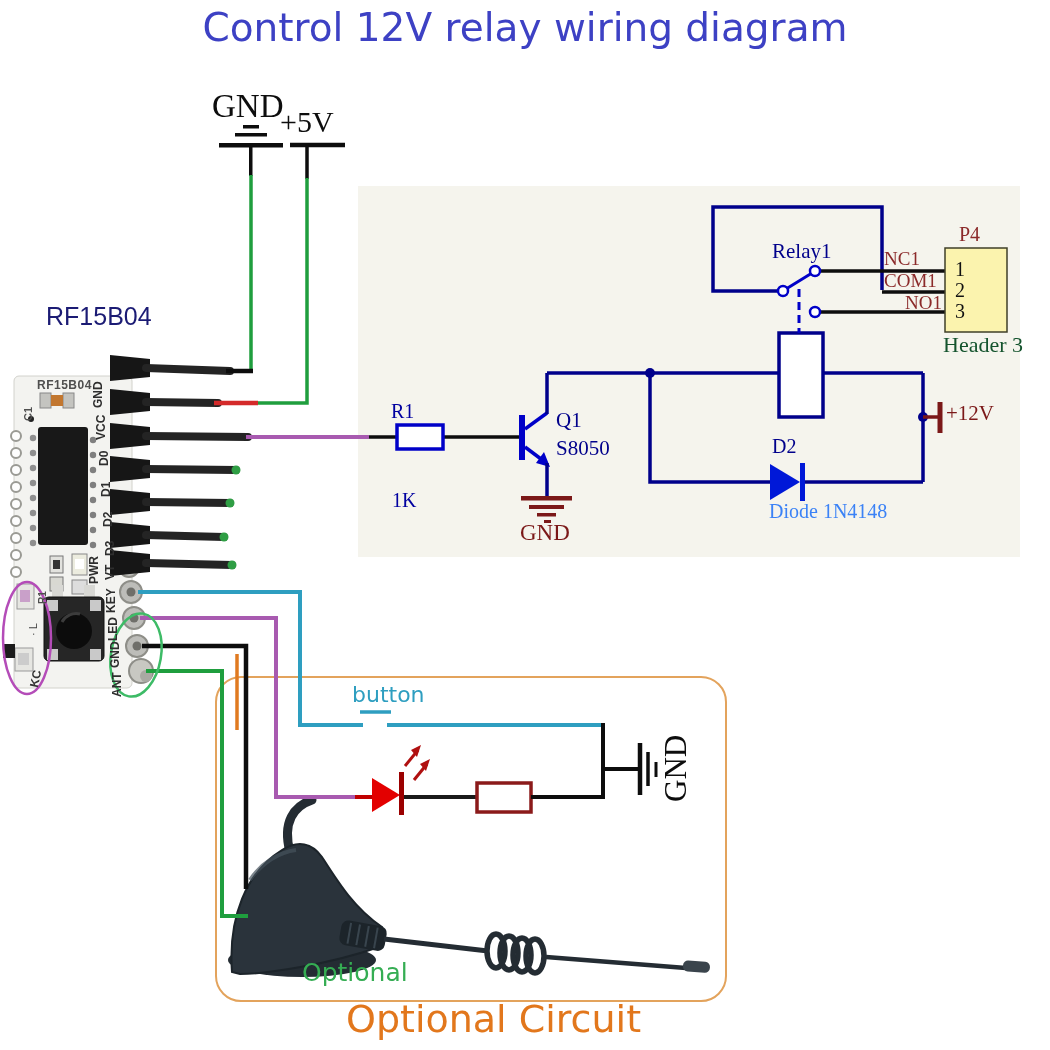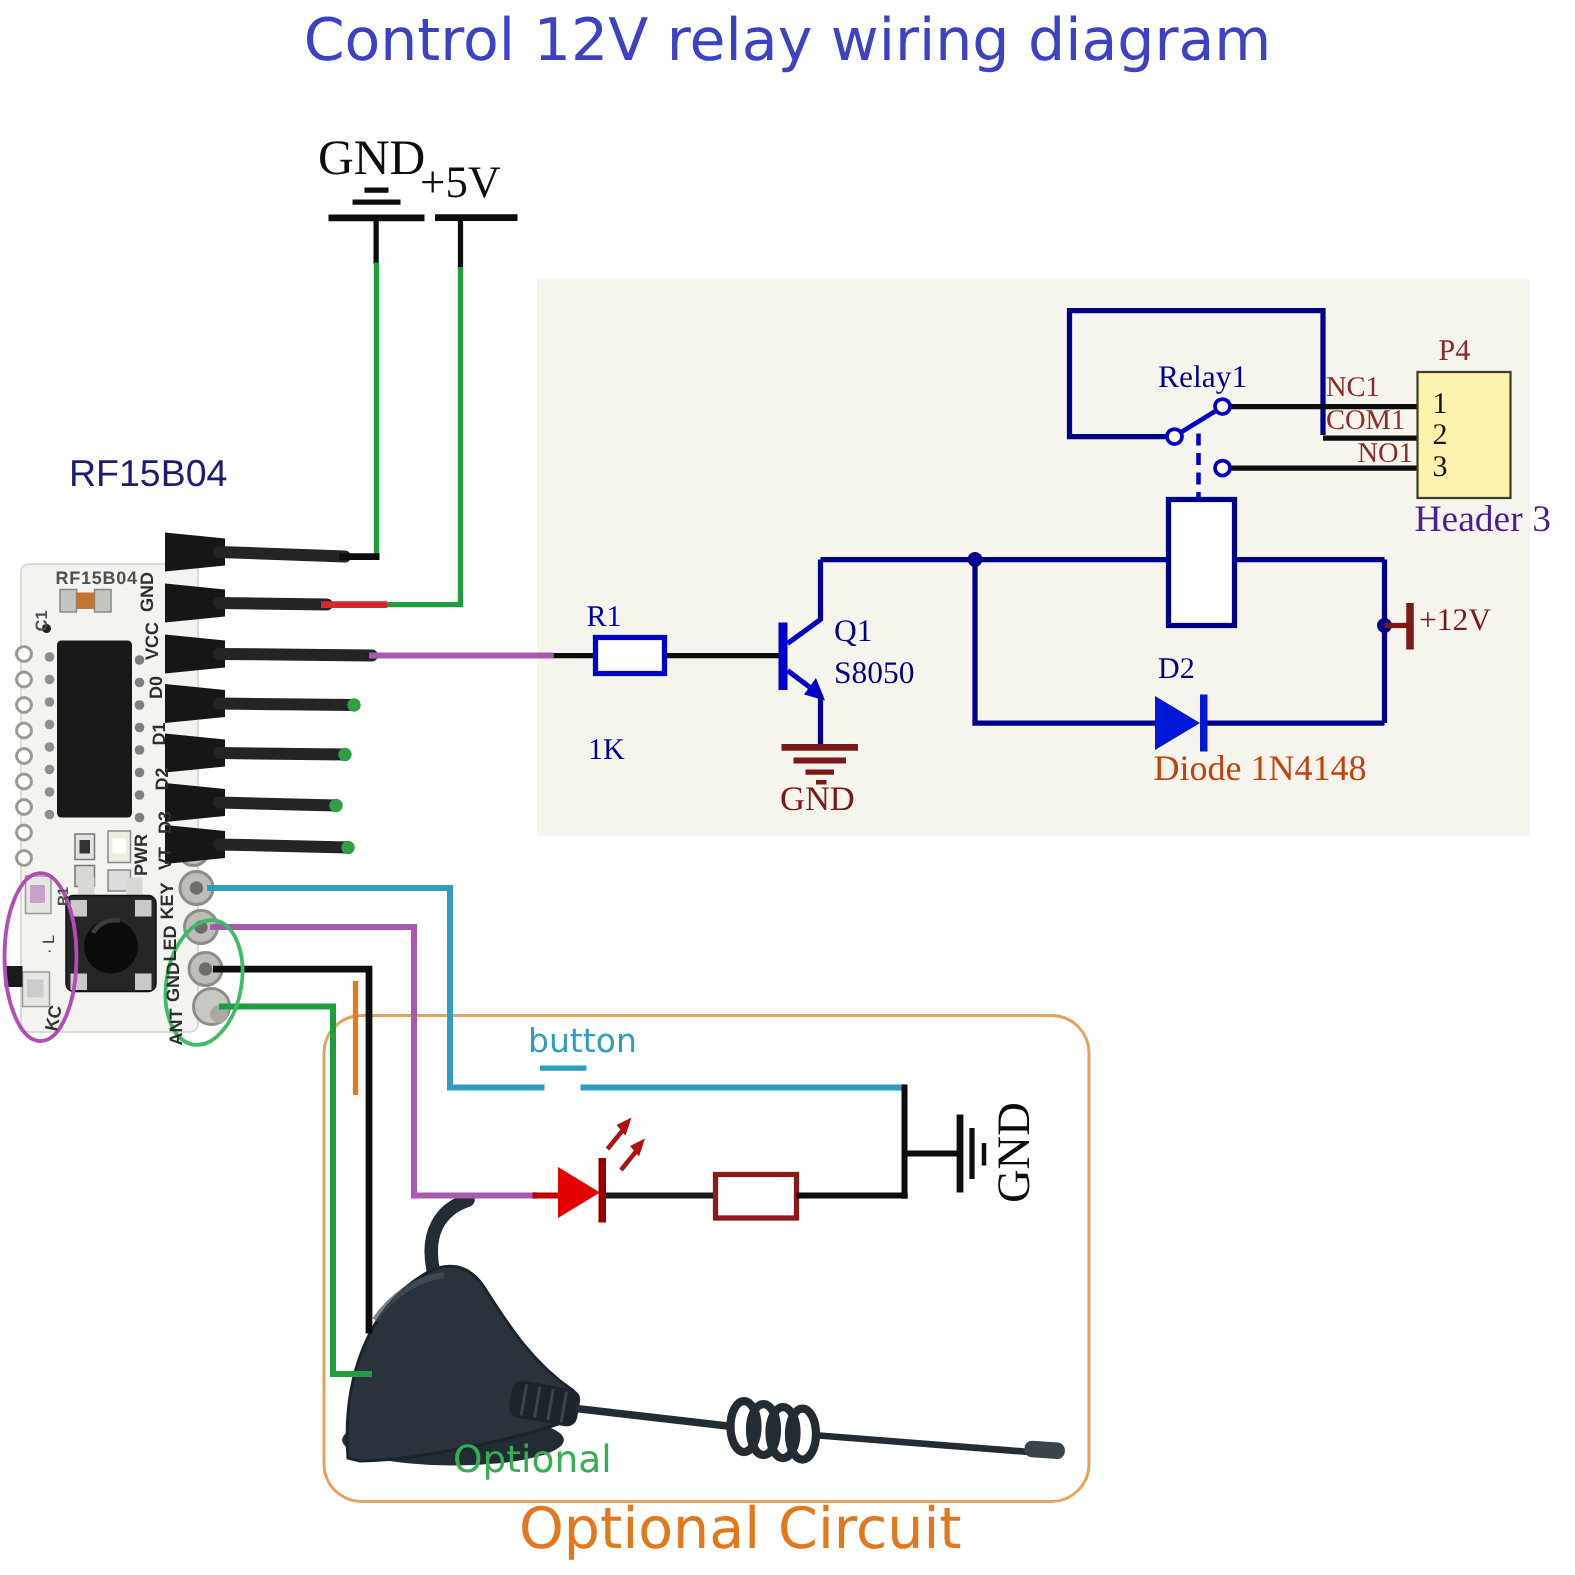--- a/index.html
+++ b/index.html
@@ -289,28 +289,28 @@
   <span class="lbl vlbl pinlbl" style="left:111px;top:697px;">ANT</span>
 
   <span class="lbl serif" style="left:772px;top:241px;font-size:21px;color:#00008b;">Relay1</span>
   <span class="lbl serif" style="left:884px;top:249px;font-size:19px;color:#8b2a2a;">NC1</span>
   <span class="lbl serif" style="left:884px;top:271px;font-size:19px;color:#8b2a2a;">COM1</span>
   <span class="lbl serif" style="left:884px;top:293px;font-size:19px;color:#8b2a2a;margin-left:21px;">NO1</span>
   <span class="lbl serif" style="left:959px;top:224px;font-size:20px;color:#8b2a2a;">P4</span>
   <span class="lbl serif" style="left:950px;top:259px;width:20px;text-align:center;font-size:20px;color:#111;">1</span>
   <span class="lbl serif" style="left:950px;top:280px;width:20px;text-align:center;font-size:20px;color:#111;">2</span>
   <span class="lbl serif" style="left:950px;top:301px;width:20px;text-align:center;font-size:20px;color:#111;">3</span>
-  <span class="lbl serif" style="left:943px;top:334px;font-size:25px;color:#4c1d95;">Header 3</span>
+  <span class="lbl serif" style="left:943px;top:334px;font-size:22px;color:#14532d;">Header 3</span>
   <span class="lbl serif" style="left:391px;top:401px;font-size:20px;color:#0000a0;">R1</span>
   <span class="lbl serif" style="left:392px;top:459px;font-size:20px;color:#0000a0;margin-top:31px;">1K</span>
   <span class="lbl serif" style="left:556px;top:410px;font-size:21px;color:#00008b;">Q1</span>
   <span class="lbl serif" style="left:556px;top:438px;font-size:21px;color:#00008b;">S8050</span>
   <span class="lbl serif" style="left:520px;top:521px;font-size:23px;color:#7b1818;">GND</span>
   <span class="lbl serif" style="left:772px;top:436px;font-size:20px;color:#00008b;">D2</span>
-  <span class="lbl serif" style="left:769px;top:501px;font-size:24px;color:#c2410c;">Diode 1N4148</span>
+  <span class="lbl serif" style="left:769px;top:501px;font-size:20px;color:#3b82f6;">Diode 1N4148</span>
   <span class="lbl serif" style="left:946px;top:403px;font-size:21px;color:#7b1818;">+12V</span>
 
   <span class="lbl sans" style="left:352px;top:684px;font-size:22px;color:#2e9ec0;">button</span>
   <span class="lbl serif vlbl" style="left:660px;top:802px;font-size:31px;color:#0d0d0d;">GND</span>
   <span class="lbl sans" style="left:302px;top:960px;font-size:25px;color:#35ad53;">Optional</span>
   <span class="lbl sans" style="left:346px;top:1000px;font-size:38px;color:#e2771c;">Optional Circuit</span>
 
 </div>
 
 </body></html>

